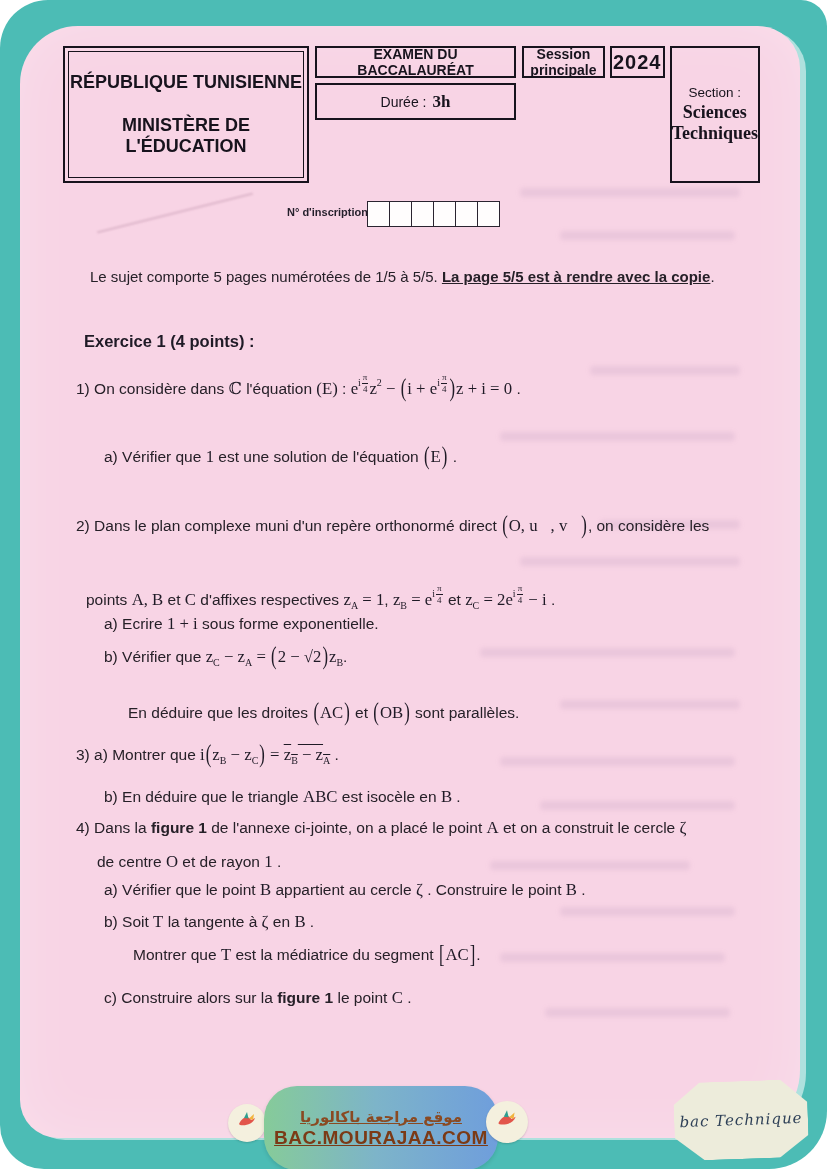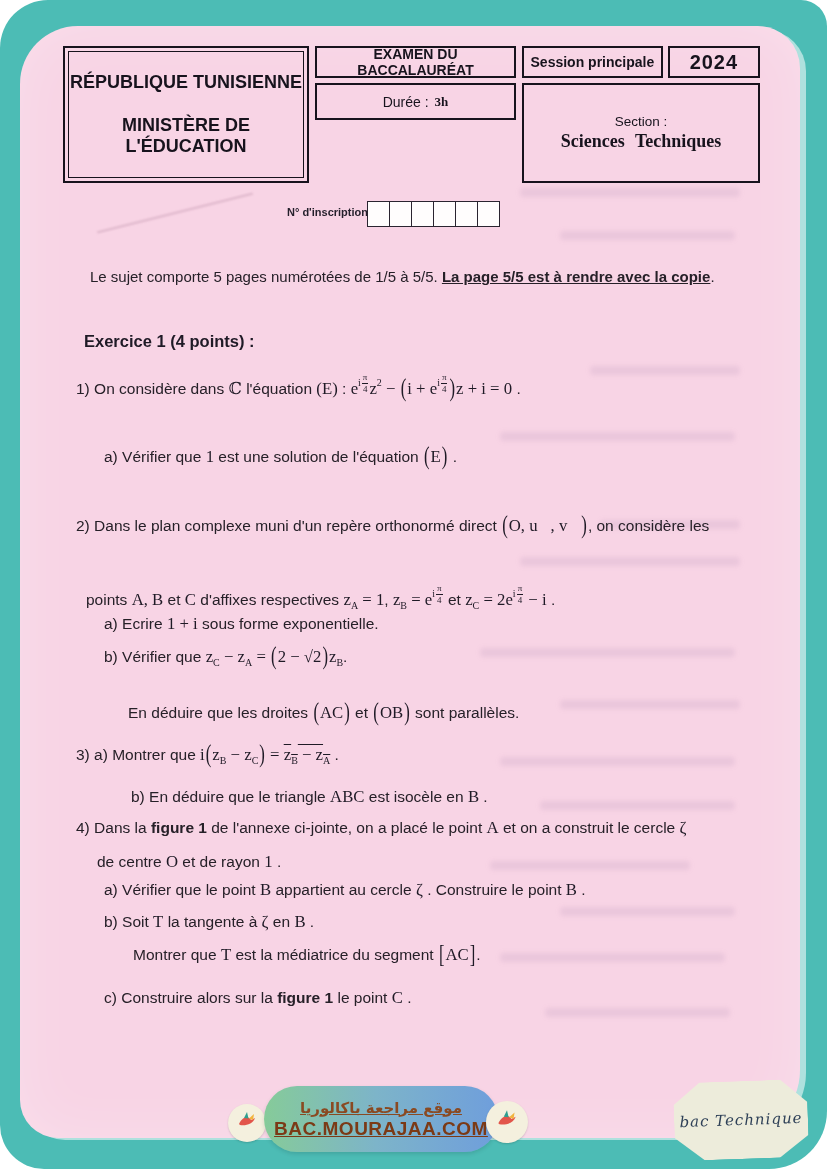--- a/index.html
+++ b/index.html
@@ -14,33 +14,33 @@
          box-shadow:7px 3px 0 -1px rgba(255,255,255,.55), inset 0 0 60px rgba(255,255,255,.25);}
 
   
   .header{left:63px;top:46px;width:697px;height:137px;display:flex;gap:6px;color:#17131d;}
   .dbox{border:2px solid #17131d;}
   .col-left{width:236px;padding:3px;}
   .col-left-inner{border:1px solid #17131d;height:100%;box-sizing:border-box;display:flex;
                   flex-direction:column;justify-content:center;gap:22px;text-align:center;
                   font-weight:bold;font-size:18px;}
   .col-mid{width:201px;display:flex;flex-direction:column;gap:5px;}
-  .col-right{flex:1;display:flex;flex-direction:column;gap:5px;}
+  .col-right{flex:1;display:flex;flex-direction:row;gap:5px;}
   .cell{border:2px solid #17131d;display:flex;align-items:center;justify-content:center;
         box-sizing:border-box;text-align:center;}
   .h-title{height:32px;font-weight:bold;font-size:14px;}
   .h-mid{flex:1;flex-direction:column;gap:2px;font-size:13.5px;}
   .h-bot{height:37px;font-size:14px;gap:6px;}
   .row-top{display:flex;gap:5px;height:32px;}
   .session{flex:1.55;font-weight:bold;font-size:14px;}
   .year{flex:1;font-weight:bold;font-size:20px;letter-spacing:1px;}
   .serifb{font-family:"Liberation Serif","DejaVu Serif",serif;font-weight:bold;}
   .ep-val{font-size:19px;}
   .sec-val{font-size:18px;word-spacing:6px;}
-  .small-val{font-size:13px;}
+  .small-val{font-size:17px;}
   .coeff{font-size:13.5px;gap:5px;}
 
   
   .ins-label{left:287px;top:206px;font-size:11px;font-weight:bold;color:#241f2b;}
   .ins-boxes{left:368px;top:201px;display:flex;}
   .ins-cell{width:21px;height:24px;background:#fffdfd;border:1px solid #2a2430;margin-left:-1px;}
 
   
   .notice{left:90px;top:268px;font-size:15px;color:#262028;}
   .ul{text-decoration:underline;}
@@ -53,32 +53,32 @@
       font-size:9px;vertical-align:middle;margin:0 1px;}
   .fr .fn{border-bottom:1px solid currentColor;padding:0 1px 1px;}
   .fr .fd{padding-top:1px;}
   .ol{text-decoration:overline;padding-top:14px;}
   .bp{display:inline-block;transform:scaleY(1.55);transform-origin:55% 55%;
       font-family:"Liberation Serif",serif;padding:0 1px;font-weight:400;}
 
   .l-q1{left:76px;top:373px;}   .l-q1a{left:104px;top:447px;} .l-q1b{left:103px;top:479px;}
   .l-q2{left:76px;top:516px;}   .l-q2p{left:86px;top:584px;}  .l-q2a{left:104px;top:614px;}
   .l-q2b{left:104px;top:647px;} .l-q2d{left:128px;top:703px;} .l-q3a{left:76px;top:745px;}
-  .l-q3b{left:104px;top:787px;margin-left:27px;} .l-q4{left:76px;top:818px;}   .l-q42{left:97px;top:852px;}
+  .l-q3b{left:104px;top:787px;} .l-q4{left:76px;top:818px;}   .l-q42{left:97px;top:852px;}
   .l-q4a{left:104px;top:880px;} .l-q4b{left:104px;top:912px;} .l-q4s{left:133px;top:945px;}
   .l-q4c{left:104px;top:988px;}
 
   
   .bleed{position:absolute;height:9px;background:rgba(125,92,143,0.11);
          filter:blur(2.5px);border-radius:4px;}
   .crease{left:95px;top:212px;width:160px;height:2px;background:rgba(178,136,158,.4);
           filter:blur(1px);transform:rotate(-14deg);}
 
   
-  .pill{left:264px;top:1086px;width:234px;height:66px;border-radius:33px;
+  .pill{left:264px;top:1086px;width:234px;height:84px;border-radius:33px;
         background:linear-gradient(90deg,#86cb99,#7db4c9 48%,#6f9edc);
         display:flex;flex-direction:column;align-items:center;justify-content:center;gap:1px;
         box-shadow:0 2px 4px rgba(0,0,0,.12);}
   .pill .ar{font-family:"DejaVu Sans",sans-serif;font-size:15px;font-weight:bold;
             color:#8a4a22;text-decoration:underline;}
   .pill .url{font-size:19px;font-weight:bold;color:#7b3a16;text-decoration:underline;
              letter-spacing:.5px;}
   .logo-circle{border-radius:50%;background:#f4f0de;display:flex;align-items:center;
                justify-content:center;box-shadow:0 1px 2px rgba(0,0,0,.15);}
   .lc-left{left:228px;top:1104px;width:38px;height:38px;}

